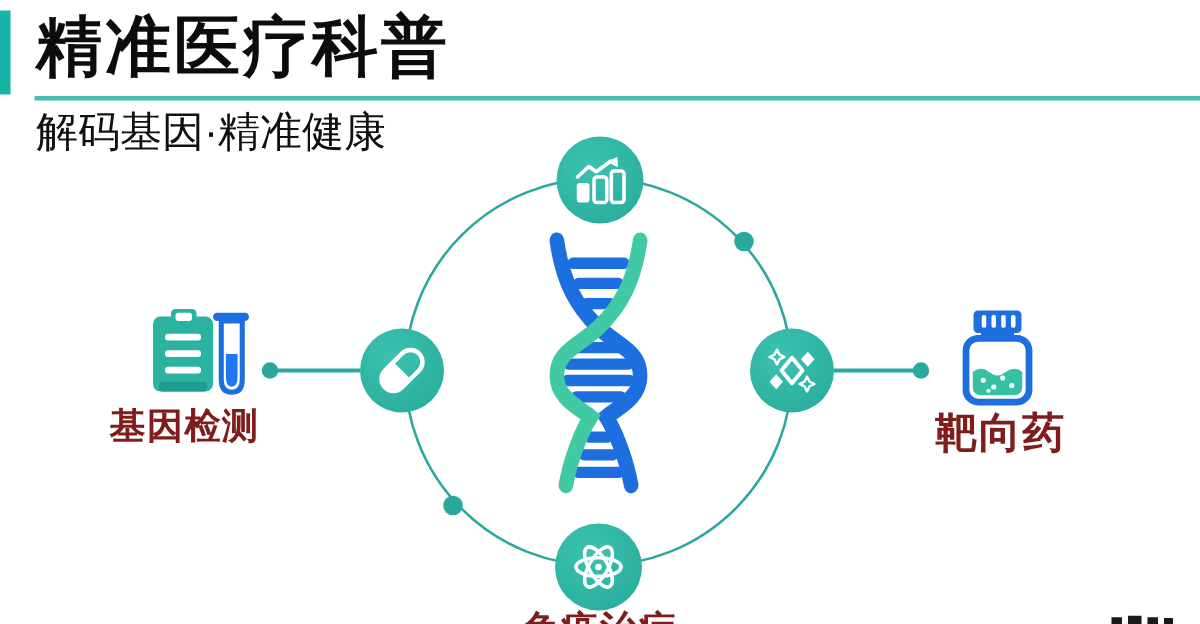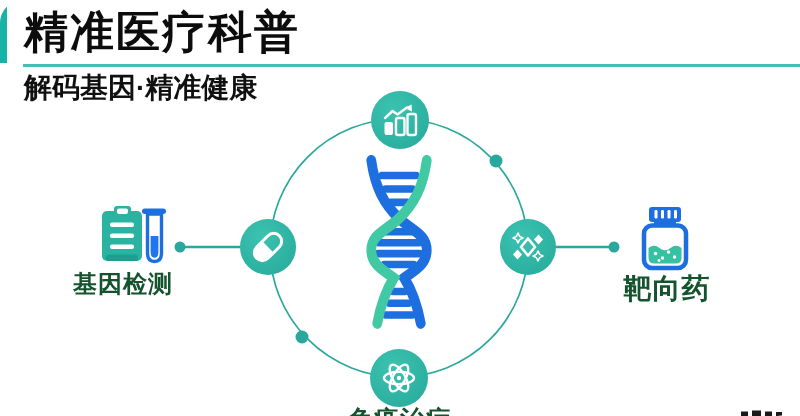--- a/index.html
+++ b/index.html
@@ -1,38 +1,37 @@
 <!DOCTYPE html>
 <html><head>
 <meta charset="utf-8">
 <style>
   html,body{margin:0;padding:0;background:#fff;}
   .slide{
     position:relative;width:800px;height:416px;background:#fff;overflow:hidden;
     font-family:"Liberation Sans","DejaVu Sans",sans-serif;
-    border-radius:23px;
   }
   .accent-bar{
     position:absolute;left:0;top:7px;width:7px;height:56px;background:#17b3a6;
   }
   .page-title{
     position:absolute;left:24px;top:2px;margin:0;
     font-size:44px;line-height:60px;font-weight:900;letter-spacing:2px;color:#0c0c0c;
     white-space:nowrap;
   }
   .divider{
     position:absolute;left:23px;top:64px;width:777px;height:3px;background:#45bcb4;
   }
   .subtitle{
     position:absolute;left:24px;top:70px;margin:0;
-    font-size:28px;line-height:36px;font-weight:700;color:#101010;white-space:nowrap;
+    font-size:28px;line-height:36px;font-weight:400;color:#101010;white-space:nowrap;
   }
   .diagram-svg{position:absolute;left:0;top:0;}
   .node-label{
-    position:absolute;font-weight:900;color:#14532d;text-align:center;white-space:nowrap;
+    position:absolute;font-weight:900;color:#7f1d1d;text-align:center;white-space:nowrap;
   }
   .label-left{left:68px;top:268px;width:110px;font-size:24px;letter-spacing:1px;}
   .label-right{left:613px;top:270px;width:108px;font-size:28px;letter-spacing:1px;}
   .label-bottom{left:342px;top:403px;width:116px;font-size:25px;letter-spacing:1px;}
 </style>
 </head>
 <body>
 
 <div class="slide">
 

